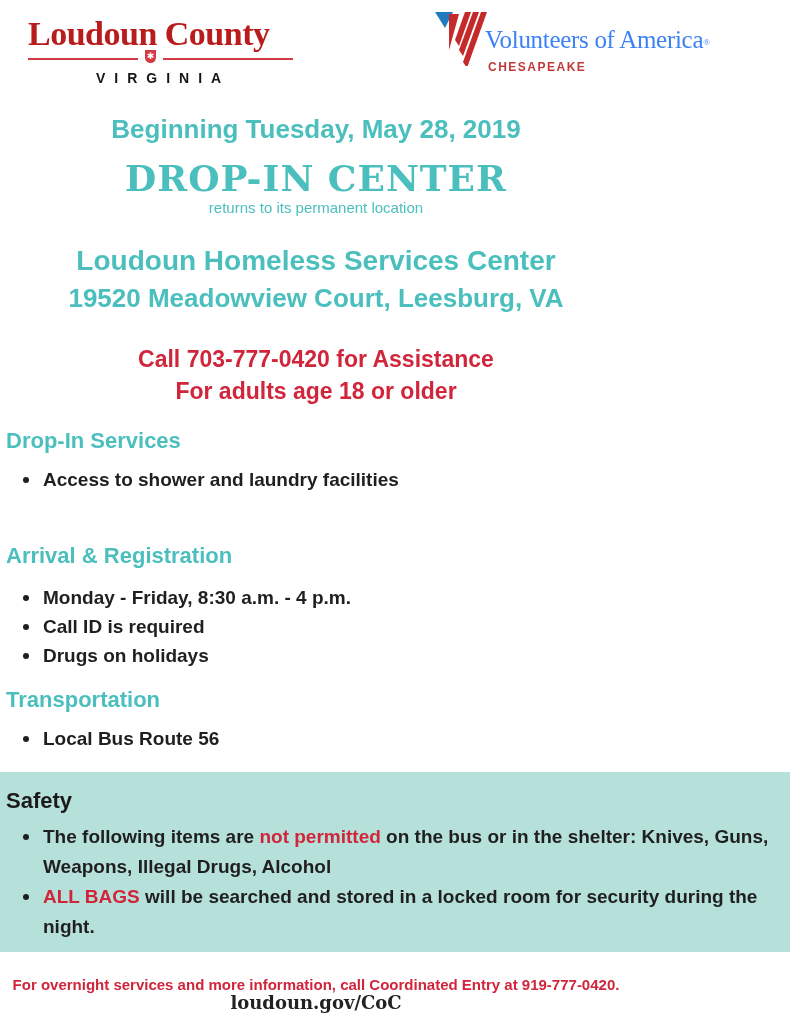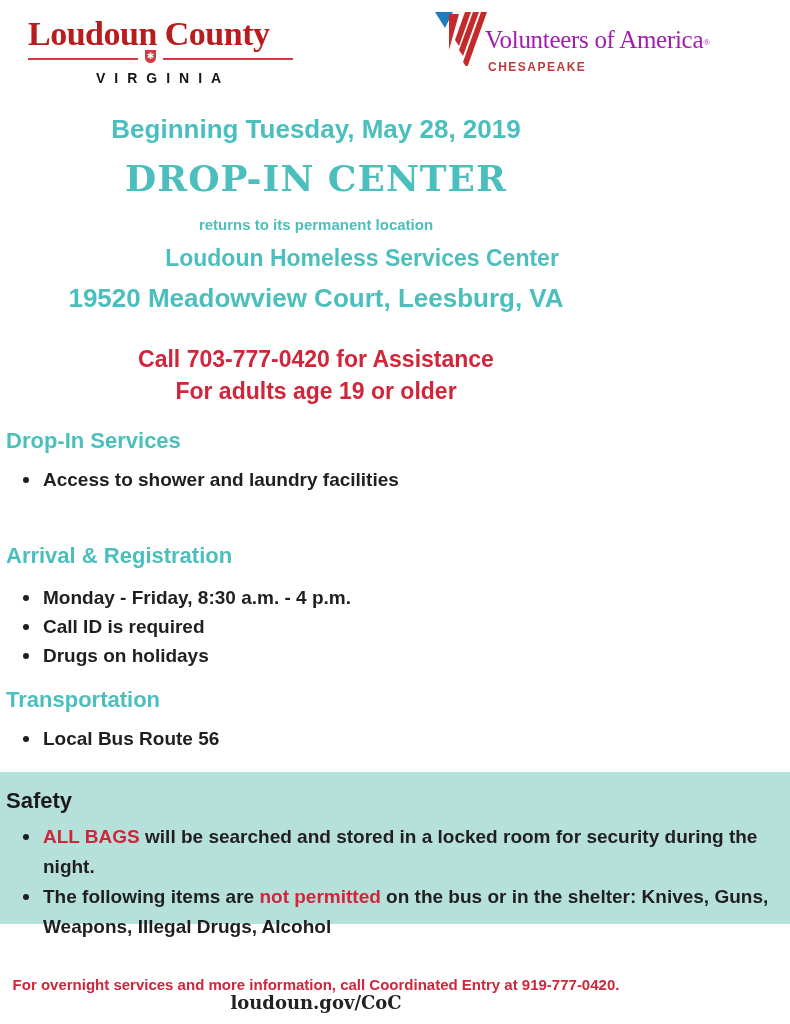--- a/index.html
+++ b/index.html
@@ -9,39 +9,39 @@
   .red { color:#d0253a;margin-top:10px; }
 
   
   .lc-title { left:28px; top:15px; font-family:"Liberation Serif", serif; font-size:34px; font-weight:bold; color:#b91c1c; letter-spacing:-0.5px; }
   .lc-line { height:2px; background:#d23a44; top:58px; }
   .lc-shield { left:145px; top:50px; width:11px; height:13px; background:#d23a44; border-radius:0 0 6px 6px; color:#fff; font-size:9px; text-align:center; line-height:12px; }
   .lc-sub { left:96px; top:70px; font-size:14px; font-weight:bold; letter-spacing:9px; color:#151515; }
 
   
   .voa-mark { left:435px; top:10px; width:60px; height:56px; }
-  .voa-title { left:485px; top:26px; font-family:"Liberation Serif", serif; font-size:25px; color:#a21caf; letter-spacing:-0.3px; }
+  .voa-title { left:485px; top:26px; font-family:"Liberation Serif", serif; font-size:25px; color:#3b82f6; letter-spacing:-0.3px; }
   .voa-reg { font-size:9px; vertical-align:middle; }
   .voa-sub { left:488px; top:60px; font-size:12px; font-weight:bold; letter-spacing:1.5px; color:#c13a3a; }
 
   .center { left:0; width:632px; text-align:center; }
   .h-date { top:114px; font-size:26px; font-weight:bold; }
   .h-drop { top:157px; font-family:"DejaVu Serif", serif; font-size:36px; font-weight:900; letter-spacing:1px; }
-  .h-returns { top:216px; font-size:15px; font-weight:bold; }
-  .h-name { top:245px; font-size:23px; font-weight:bold;margin-left:46px; }
+  .h-returns { top:199px; font-size:15px; font-weight:normal; }
+  .h-name { top:245px; font-size:28px; font-weight:bold; }
   .h-addr { top:283px; font-size:26px; font-weight:bold; }
   .h-call { top:336px; font-size:23px; font-weight:bold; }
   .h-adults { top:368px; font-size:23px; font-weight:bold; }
 
   .sec-title { left:6px; font-size:22px; font-weight:bold; }
   ul.items { position:absolute; left:20px; margin:0; padding:0; list-style:none; }
   ul.items li { position:relative; padding-left:23px; font-size:19px; font-weight:bold; line-height:29px; color:#1f1f1f; }
   ul.items li::before { content:""; position:absolute; left:3px; top:12px; width:6px; height:6px; border-radius:50%; background:#1f1f1f; }
 
-  .safety { left:0; top:772px; width:790px; height:152px; background:#b6e0da; }
+  .safety { left:0; top:772px; width:790px; height:180px; background:#b6e0da; }
   .safety-title { left:6px; top:16px; font-size:22px; font-weight:bold; color:#1a1a1a; }
   .safety ul.items { top:50px; }
   .safety ul.items li { font-size:19px; line-height:30px; font-weight:bold; }
 
   .foot1 { top:966px; font-size:15px; font-weight:bold; }
   .foot2 { top:992px; font-family:"DejaVu Serif", serif; font-size:18px; font-weight:bold; color:#222; }
 </style>
 </head>
 <body>
 
@@ -60,21 +60,21 @@
 </svg>
 <div class="abs voa-title"><span>Volunteers of America</span><span class="voa-reg">®</span></div>
 <div class="abs voa-sub">CHESAPEAKE</div>
 
 <div class="abs center h-date teal">Beginning Tuesday, May 28, 2019</div>
 <div class="abs center h-drop teal">DROP-IN CENTER</div>
 <div class="abs center h-returns teal">returns to its permanent location</div>
 <div class="abs center h-name teal">Loudoun Homeless Services Center</div>
 <div class="abs center h-addr teal">19520 Meadowview Court, Leesburg, VA</div>
 <div class="abs center h-call red">Call 703-777-0420 for Assistance</div>
-<div class="abs center h-adults red">For adults age 19 or older</div>
+<div class="abs center h-adults red">For adults age 18 or older</div>
 
 <div class="abs sec-title teal" style="top:428px;">Drop-In Services</div>
 <ul class="items" style="top:465px;">
   <li>Access to shower and laundry facilities</li>
 </ul>
 
 <div class="abs sec-title teal" style="top:543px;">Arrival &amp; Registration</div>
 <ul class="items" style="top:583px;">
   <li>Monday - Friday, 8:30 a.m. - 4 p.m.</li>
   <li>Call ID is required</li>
@@ -82,19 +82,19 @@
 </ul>
 
 <div class="abs sec-title teal" style="top:687px;">Transportation</div>
 <ul class="items" style="top:724px;text-align:right;">
   <li>Local Bus Route 56</li>
 </ul>
 
 <div class="abs safety">
   <div class="abs safety-title">Safety</div>
   <ul class="items">
+    <li><span>The following items are </span><span class="red">not permitted</span><span> on the bus or in the shelter: Knives, Guns, Weapons, Illegal Drugs, Alcohol</span></li>
     <li><span class="red">ALL BAGS</span><span> will be searched and stored in a locked room for security during the night.</span></li>
-    <li><span>The following items are </span><span class="red">not permitted</span><span> on the bus or in the shelter: Knives, Guns, Weapons, Illegal Drugs, Alcohol</span></li>
   </ul>
 </div>
 
 <div class="abs center foot1 red">For overnight services and more information, call Coordinated Entry at 919-777-0420.</div>
 <div class="abs center foot2">loudoun.gov/CoC</div>
 
 </body></html>

